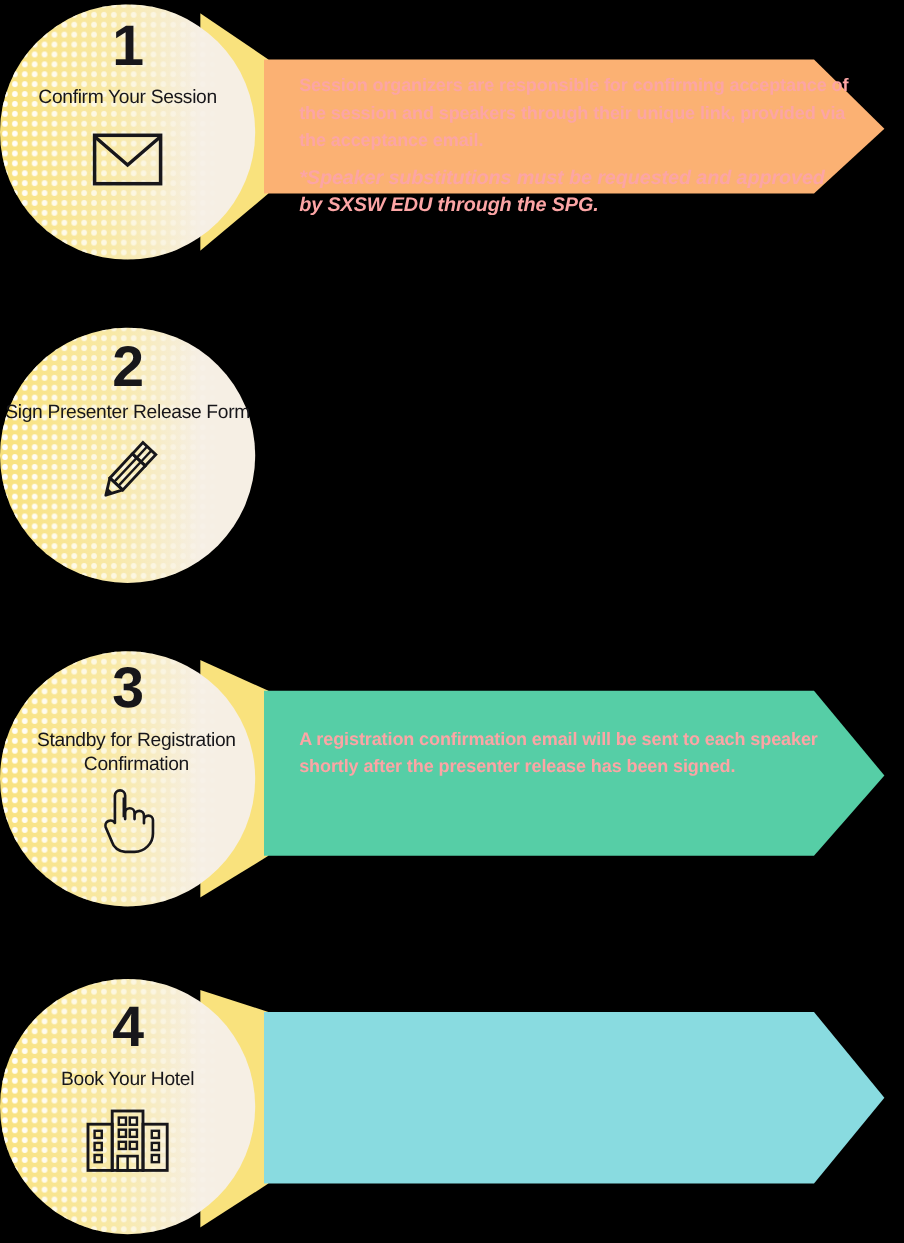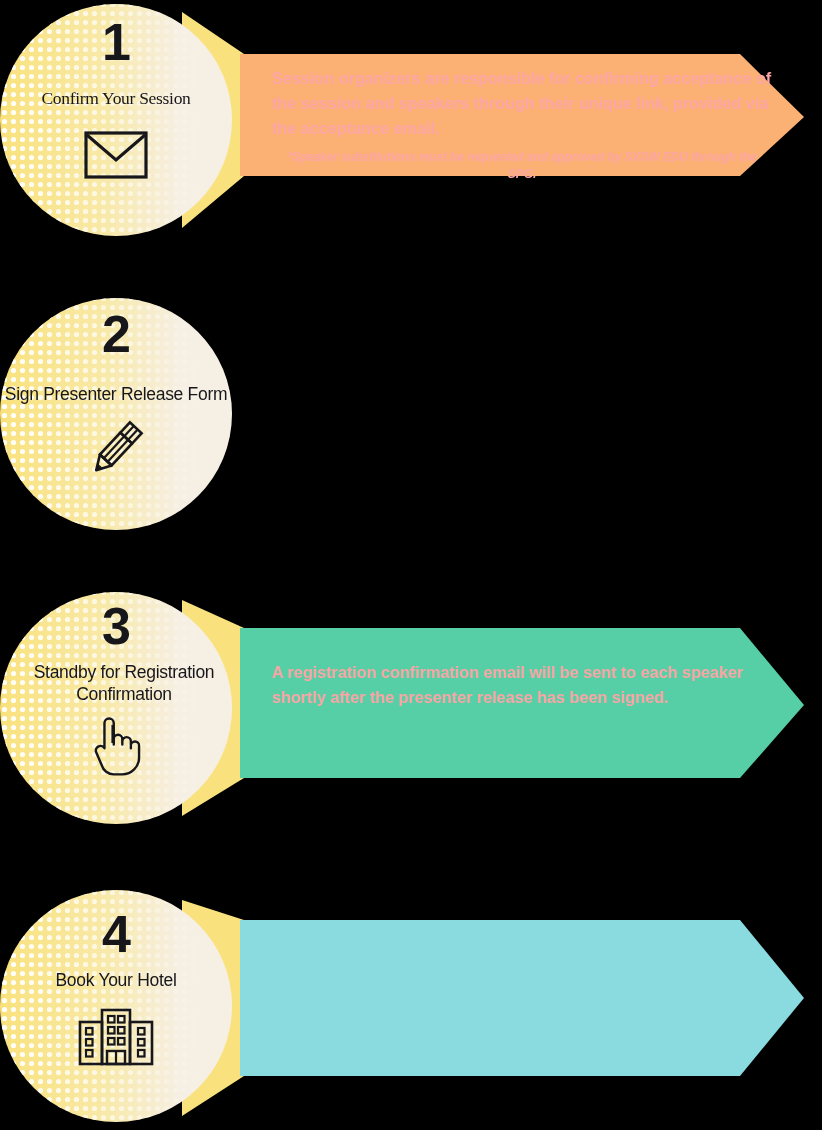--- a/index.html
+++ b/index.html
@@ -43,27 +43,26 @@
     width: 500px;
     color: #fca5a5;
   }
   .banner-main {
     font-size: 16.4px;
     font-weight: bold;
     line-height: 1.52;
     letter-spacing: -0.1px;
   }
   .banner-note {
-    font-size: 12px;
+    font-size: 18px;
     font-style: italic;
     font-weight: bold;
     line-height: 1.42;
     margin-top: 8px;
     letter-spacing: -0.1px;
-    text-align: center;
   }
 
   
   .circle-wrap {
     position: absolute;
     left: 0px;
     top: 0px;
     width: 240px;
     height: 240px;
   }
@@ -138,21 +137,21 @@
               <circle cx="116" cy="120" r="116"></circle>
             </clipPath>
         </defs>
         <circle cx="116" cy="120" r="116" fill="url(#g1)"></circle>
         <g clip-path="url(#cc1)" mask="url(#dm1)">
           <rect width="240" height="240" fill="url(#dots1)"></rect>
         </g>
       </svg>
       <div class="circle-content">
         <div class="step-num" style="margin-top:16px;">1</div>
-        <div class="step-title" style="margin-top:20px;font-family:Liberation Serif, serif;">Confirm Your Session</div>
+        <div class="step-title" style="margin-top:10px;">Confirm Your Session</div>
         <svg class="step-icon" width="66" height="50" viewBox="0 0 66 50" style="margin-top:20px;">
           <rect x="3" y="3" width="60" height="44" fill="none" stroke="#17161a" stroke-width="3.2"></rect>
           <path d="M 4,5 L 33,30 L 62,5" fill="none" stroke="#17161a" stroke-width="3.2" stroke-linejoin="miter"></path>
         </svg>
       </div>
     </div>
   </div>
 
   <div class="step step-2">
     <div class="circle-wrap">
@@ -179,21 +178,21 @@
               <circle cx="116" cy="120" r="116"></circle>
             </clipPath>
         </defs>
         <circle cx="116" cy="120" r="116" fill="url(#g2)"></circle>
         <g clip-path="url(#cc2)" mask="url(#dm2)">
             <rect width="240" height="240" fill="url(#dots2)"></rect>
           </g>
       </svg>
       <div class="circle-content">
         <div class="step-num" style="margin-top:14px;">2</div>
-        <div class="step-title" style="margin-top:24px;">Sign Presenter Release Form</div>
+        <div class="step-title" style="margin-top:4px;">Sign Presenter Release Form</div>
         <svg class="step-icon" width="70" height="62" viewBox="0 0 70 62" style="margin-top:12px;">
           <g transform="rotate(43 35 31)">
             <rect x="27" y="2" width="16" height="14" fill="none" stroke="#17161a" stroke-width="2.6"></rect>
             <line x1="32.3" y1="2" x2="32.3" y2="16" stroke="#17161a" stroke-width="2.2"></line>
             <line x1="37.6" y1="2" x2="37.6" y2="16" stroke="#17161a" stroke-width="2.2"></line>
             <rect x="27" y="16" width="16" height="30" fill="none" stroke="#17161a" stroke-width="2.6"></rect>
             <line x1="32.3" y1="16" x2="32.3" y2="46" stroke="#17161a" stroke-width="2.2"></line>
             <line x1="37.6" y1="16" x2="37.6" y2="46" stroke="#17161a" stroke-width="2.2"></line>
             <path d="M 27,46 L 35,60 L 43,46 Z" fill="none" stroke="#17161a" stroke-width="2.6" stroke-linejoin="round"></path>
             <path d="M 31.5,54 L 35,60 L 38.5,54 Z" fill="#17161a"></path>

